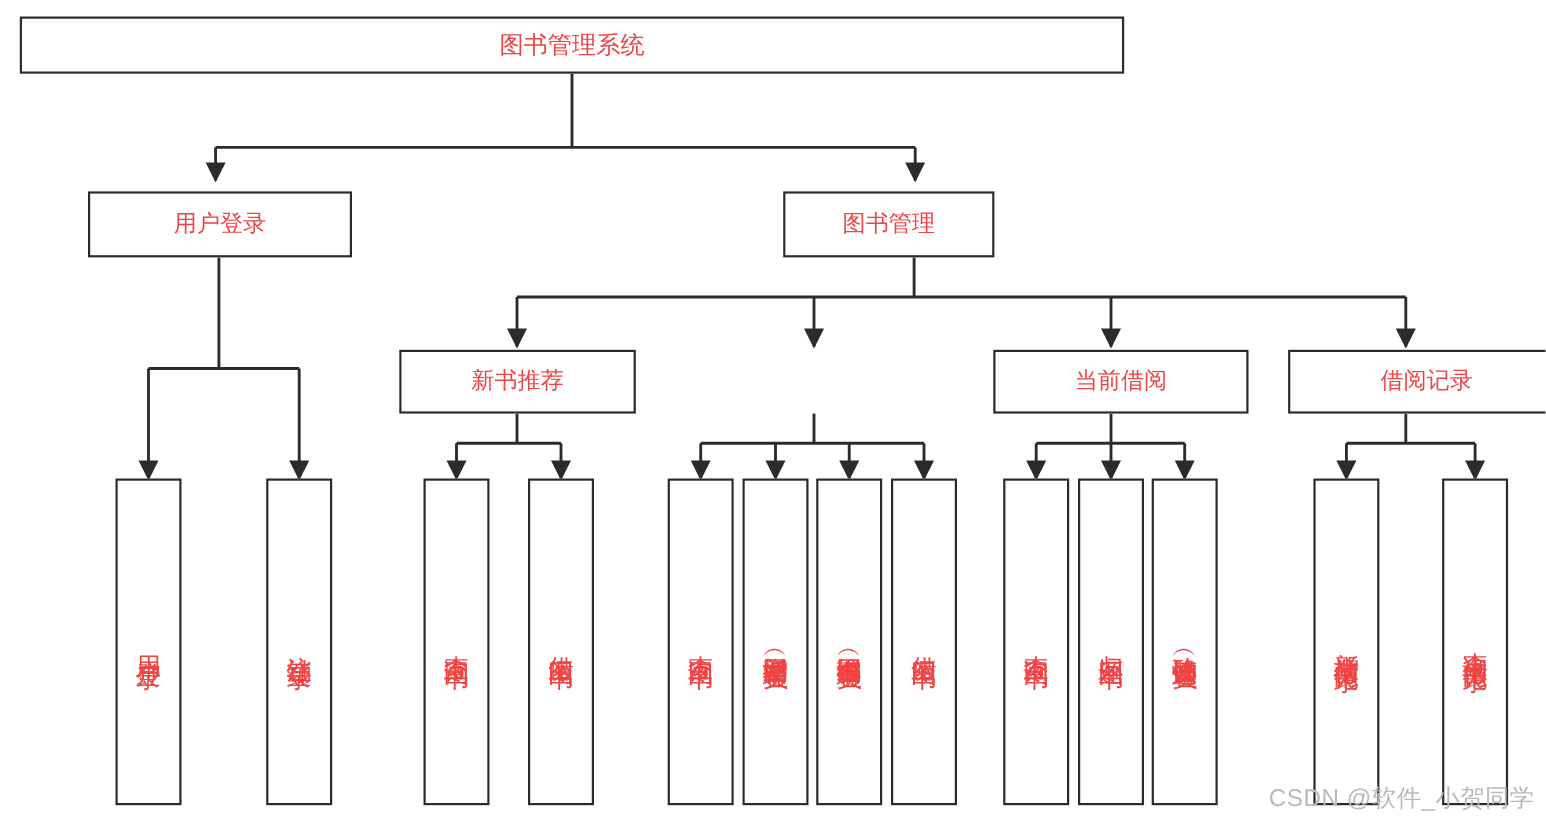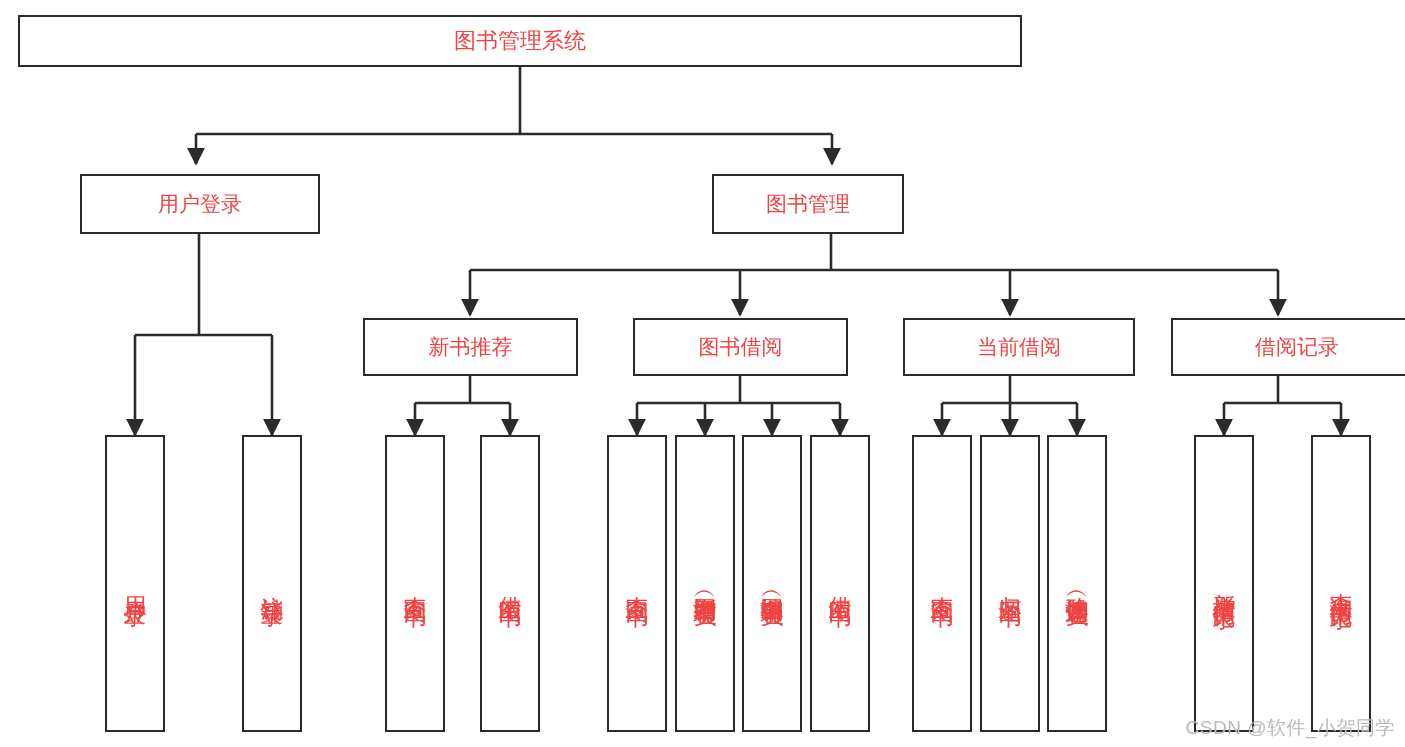--- a/index.html
+++ b/index.html
@@ -46,21 +46,21 @@
     letter-spacing:3px;
     line-height:1;
     white-space:nowrap;
   }
   .node.v.tall .lbl{font-size:23px;letter-spacing:1px;}
 
   .watermark{
     position:absolute;
     right:10px;
     bottom:6px;
-    font-size:19px;
+    font-size:22px;
     color:#b9b9b9;
     letter-spacing:0.5px;
     white-space:nowrap;
     pointer-events:none;
   }
 </style>
 </head>
 <body>
 
 <div id="canvas">
@@ -122,23 +122,20 @@
   <div class="node h" style="left:80px;top:174px;width:240px;height:60px;">
     <span class="lbl">用户登录</span>
   </div>
   <div class="node h" style="left:712px;top:174px;width:192px;height:60px;">
     <span class="lbl">图书管理</span>
   </div>
 
   <div class="node h" style="left:363px;top:318px;width:215px;height:58px;">
     <span class="lbl">新书推荐</span>
   </div>
-  <div class="node h" style="left:633px;top:318px;width:215px;height:58px;">
-    <span class="lbl">图书借阅</span>
-  </div>
   <div class="node h" style="left:903px;top:318px;width:232px;height:58px;">
     <span class="lbl">当前借阅</span>
   </div>
   <div class="node h" style="left:1171px;top:318px;width:252px;height:58px;">
     <span class="lbl">借阅记录</span>
   </div>
 
   <div class="node v" style="left:105px;top:435px;width:60px;height:297px;">
     <span class="lbl">用户登录</span>
   </div>

